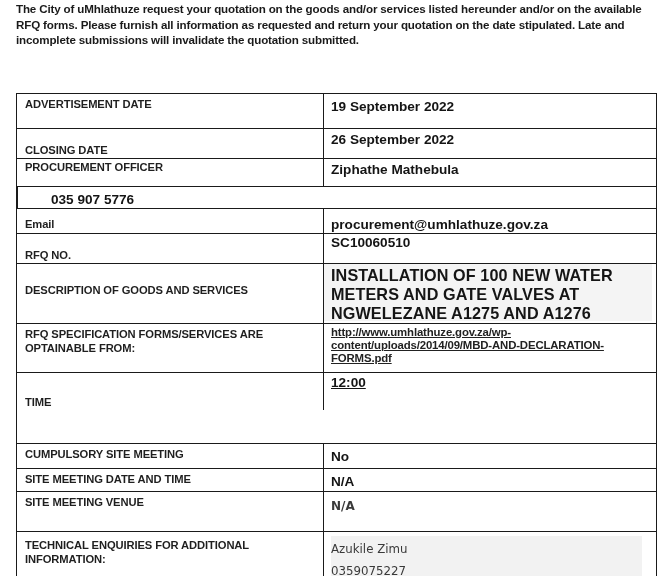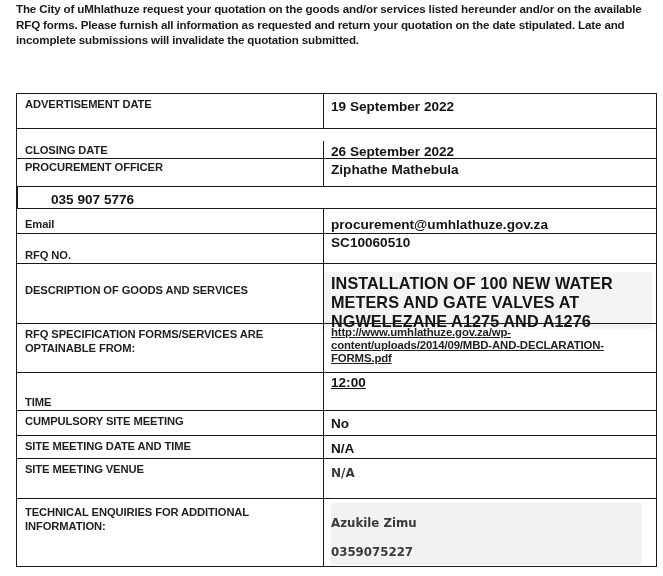--- a/index.html
+++ b/index.html
@@ -94,43 +94,42 @@
       color: #3a3a3a;
     }
     .tech-block {
       background: #f2f2f2;
       margin-right: 14px;
       padding: 2px 0 2px 0;
     }
     .tech-line {
       font-family: "DejaVu Sans", sans-serif;
       font-size: 11.8px;
-      font-weight: bold;
+      font-weight: normal;
       color: #3a3a3a;
       line-height: 22px;
-      margin-top: 7px;
     }
   </style>
 </head>
 <body>
 
 <div class="intro">The City of uMhlathuze request your quotation on the goods and/or services listed hereunder and/or on the available RFQ forms.  Please furnish all information as requested and return your quotation on the date stipulated.  Late and incomplete submissions will invalidate the quotation submitted.</div>
 
 <div class="rfq-table">
 
   <div class="row" style="height:34px;">
     <div class="cell-label">ADVERTISEMENT DATE</div>
     <div class="cell-value" style="padding-top:4px;">19 September 2022</div>
   </div>
 
   <div class="row" style="height:30px;">
     <div class="cell-label">
       <span class="label-bottom">CLOSING DATE</span>
     </div>
-    <div class="cell-value" style="padding-top:2px;margin-top:12px;">26 September 2022</div>
+    <div class="cell-value" style="padding-top:2px;">26 September 2022</div>
   </div>
 
   <div class="row" style="height:28px;">
     <div class="cell-label" style="padding-top:1px;">PROCUREMENT OFFICER</div>
     <div class="cell-value" style="padding-top:2px;">Ziphathe Mathebula</div>
   </div>
 
   <div class="row" style="height:22px;">
     <div class="cell-value" style="padding-top:4px;padding-left:33px;">035 907 5776</div>
   </div>
@@ -143,37 +142,37 @@
   <div class="row" style="height:30px;">
     <div class="cell-label">
       <span class="label-bottom">RFQ NO.</span>
     </div>
     <div class="cell-value" style="padding-top:0px;">SC10060510</div>
   </div>
 
   <div class="row" style="height:60px;">
     <div class="cell-label" style="padding-top:19px;">DESCRIPTION OF GOODS AND SERVICES</div>
     <div class="cell-value" style="padding:0 0 0 0;">
-      <div class="value-large" style="padding-left:7px; padding-top:2px; height:55px;margin-top:8px;">INSTALLATION OF 100 NEW WATER METERS AND GATE VALVES AT NGWELEZANE A1275 AND A1276</div>
+      <div class="value-large" style="padding-left:7px; padding-top:2px; height:55px;">INSTALLATION OF 100 NEW WATER METERS AND GATE VALVES AT NGWELEZANE A1275 AND A1276</div>
     </div>
   </div>
 
   <div class="row" style="height:49px;">
     <div class="cell-label" style="padding-top:3px;">RFQ SPECIFICATION FORMS/SERVICES ARE OPTAINABLE FROM:</div>
     <div class="cell-value value-link">http://www.umhlathuze.gov.za/wp-content/uploads/2014/09/MBD-AND-DECLARATION-FORMS.pdf</div>
   </div>
 
   <div class="row" style="height:38px;">
     <div class="cell-label">
       <span class="label-bottom">TIME</span>
     </div>
     <div class="cell-value" style="padding-top:1px;text-decoration:underline;">12:00</div>
   </div>
 
-  <div class="row" style="height:25px;">
+  <div class="row" style="height:25px;margin-top:33px;">
     <div class="cell-label" style="padding-top:3px;">CUMPULSORY SITE MEETING</div>
     <div class="cell-value" style="padding-top:4px;">No</div>
   </div>
 
   <div class="row" style="height:23px;">
     <div class="cell-label" style="padding-top:3px;">SITE MEETING DATE AND TIME</div>
     <div class="cell-value" style="padding-top:4px;">N/A</div>
   </div>
 
   <div class="row" style="height:40px;">

